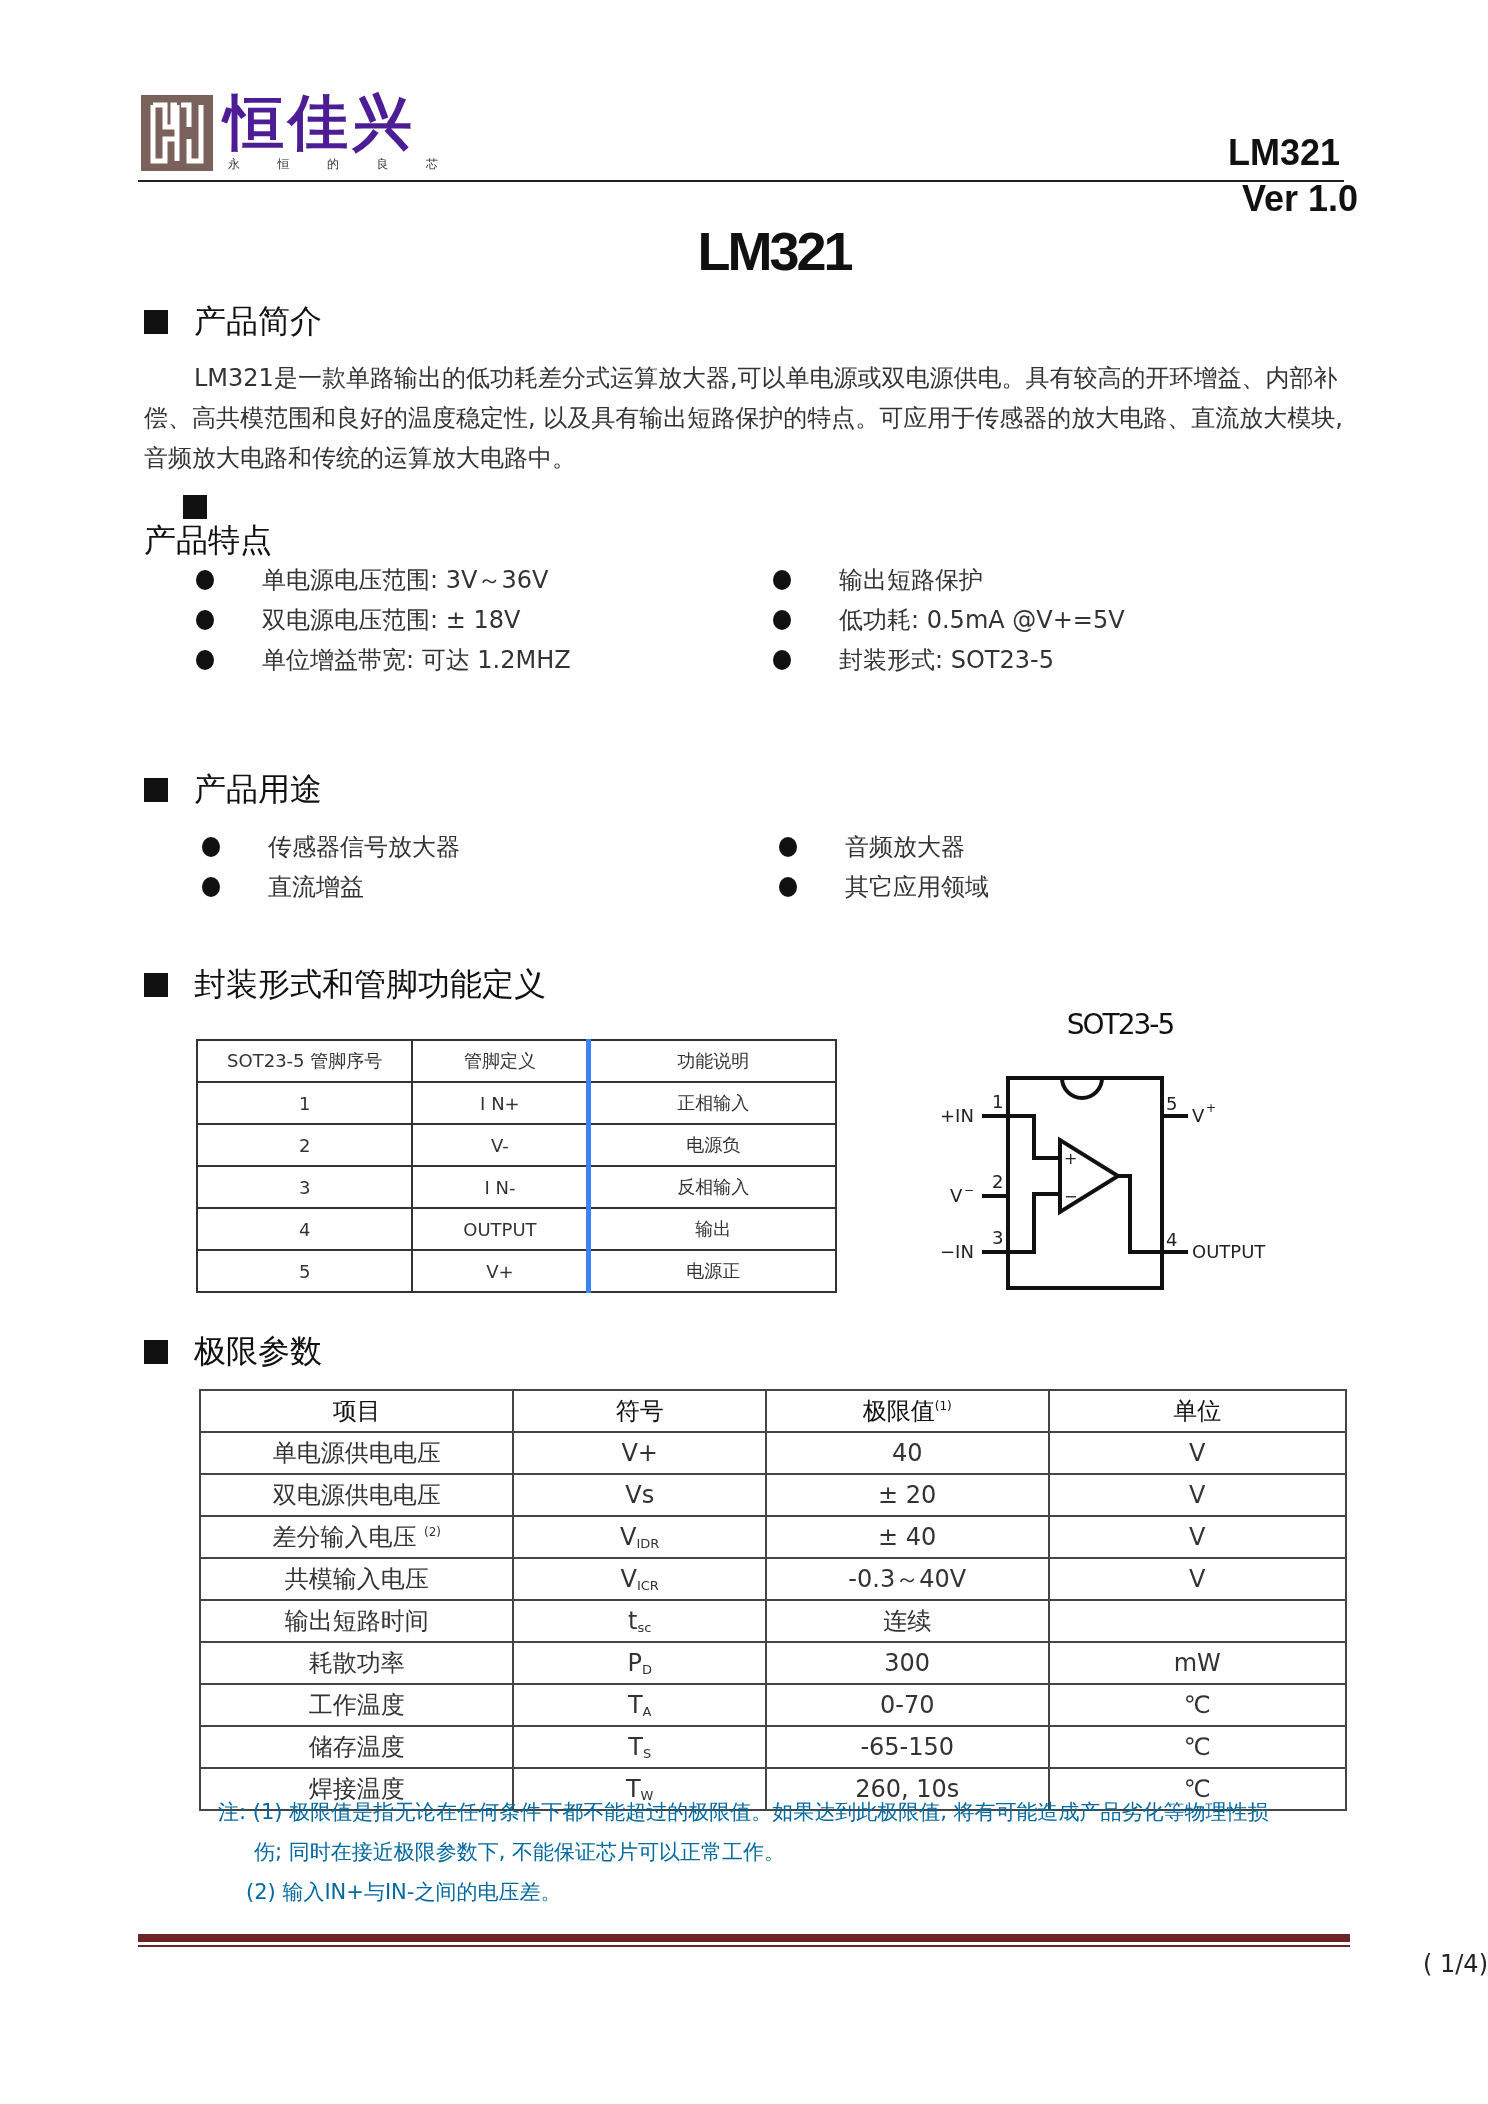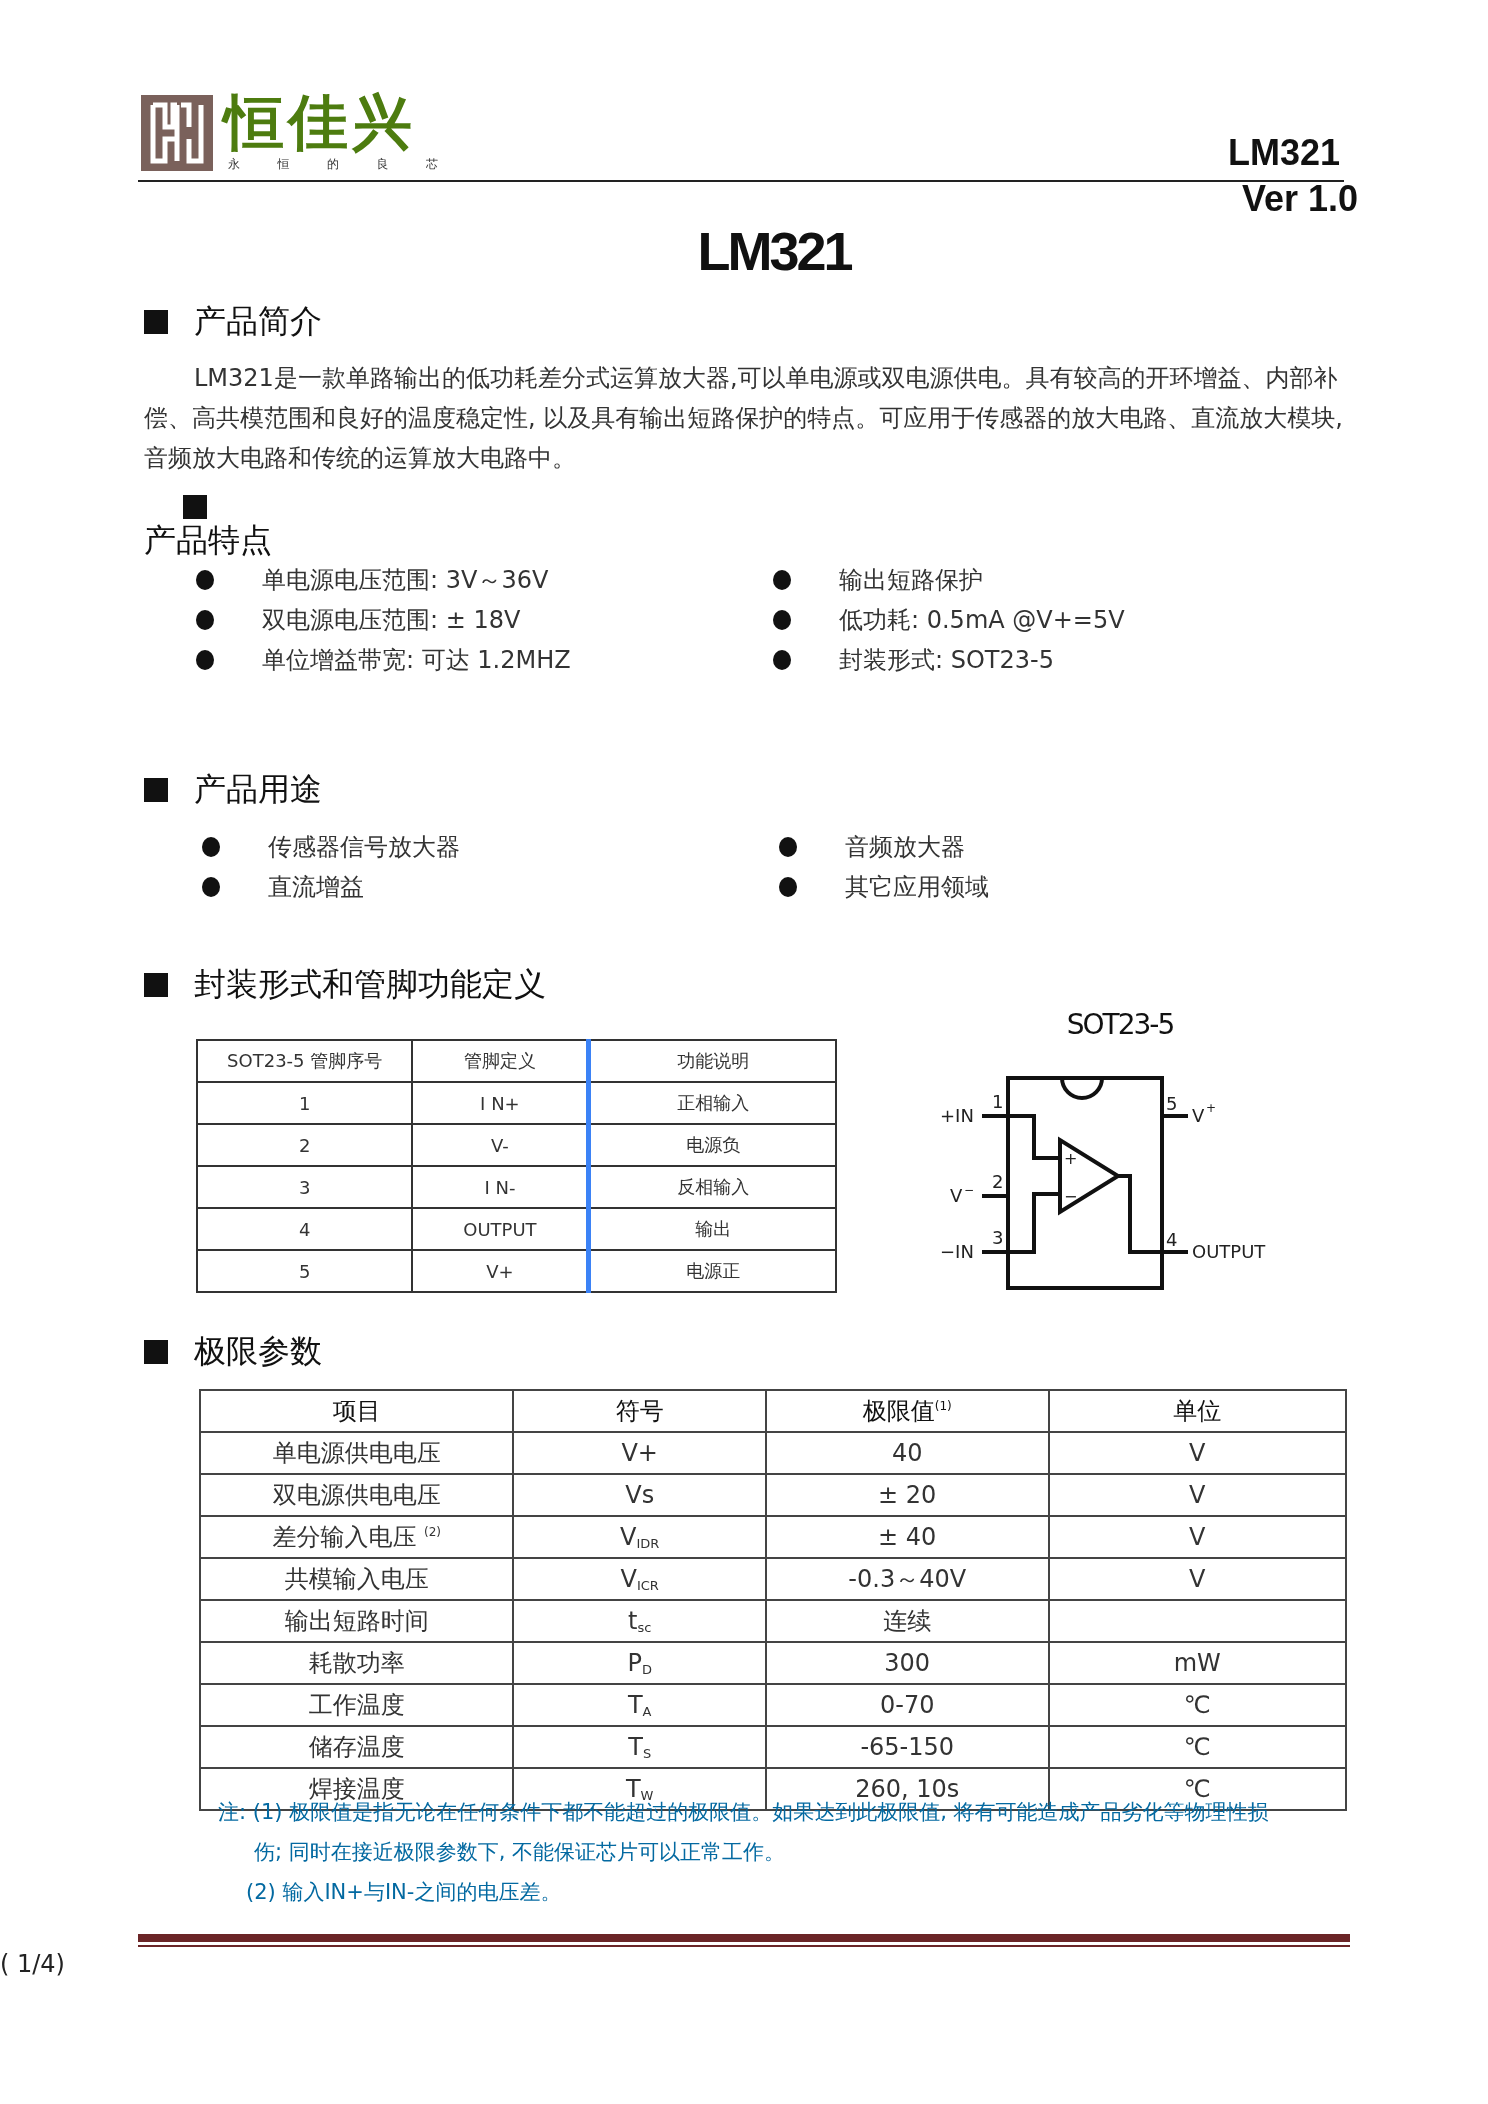--- a/index.html
+++ b/index.html
@@ -2,21 +2,21 @@
 <html><head>
 <meta charset="utf-8">
 <style>
   html, body { margin: 0; padding: 0; background: #ffffff; }
   body { width: 1488px; height: 2104px; position: relative; overflow: hidden;
          font-family: "DejaVu Sans", sans-serif; color: #222; }
   .abs { position: absolute; }
 
   
   .logo-box { left: 141px; top: 95px; width: 72px; height: 76px; background: #7a615b; }
-  .logo-cn { left: 224px; top: 86px; font-size: 60px; font-weight: bold; color: #4d7c0f; letter-spacing: 4px; line-height: 72px; }
+  .logo-cn { left: 224px; top: 86px; font-size: 60px; font-weight: bold; color: #4c1d95; letter-spacing: 4px; line-height: 72px; }
   .logo-slogan { left: 228px; top: 156px; width: 210px; display: flex; justify-content: space-between; font-size: 12px; color: #333; }
   .header-rule { left: 138px; top: 180px; width: 1206px; height: 2px; background: #222; }
   .doc-model { right: 148px; top: 132px; font-size: 36px; font-weight: bold; color: #111; font-family: "Liberation Sans", sans-serif; }
   .doc-ver { right: 130px; top: 178px; font-size: 36px; font-weight: bold; color: #111; font-family: "Liberation Sans", sans-serif; }
   .main-title { left: 0; width: 1548px; top: 220px; text-align: center; font-size: 54px; font-weight: bold; color: #111; letter-spacing: -3px; font-family: "Liberation Sans", sans-serif; }
 
   
   .sec { left: 144px; font-size: 32px; color: #111; display: flex; align-items: center; }
   .sec .sq { width: 24px; height: 24px; background: #111; margin-right: 26px; }
 
@@ -33,21 +33,21 @@
   .pin-table td.thin-left { border-left: 5px solid #3b82f6; }
 
   .lim-table td { border: 2px solid #444; text-align: center; font-size: 24px; color: #333; height: 38px; padding: 1px; }
   .lim-table tr.hd td { color: #111; }
   sub { font-size: 13px; vertical-align: -3px; }
   sup { font-size: 12px; }
 
   .notes { left: 218px; font-size: 21px; color: #0369a1; line-height: 40px; }
   .footer-bar1 { left: 138px; top: 1934px; width: 1212px; height: 8px; background: #6b2527; }
   .footer-bar2 { left: 138px; top: 1945px; width: 1212px; height: 2px; background: #6b2527; }
-  .page-num { left: 0; width: 1488px; top: 1950px; text-align: left; font-size: 24px; color: #222; }
+  .page-num { left: 0; width: 1488px; top: 1950px; text-align: right; font-size: 24px; color: #222; }
 </style>
 </head>
 <body>
 
 <div class="abs logo-box">
   <svg width="72" height="76" viewBox="0 0 72 76">
     <path d="M12 10 H24 V32 H32 V10 H36 M36 10 V66 M40 10 H48 V32 M48 44 V66 H60 V10" fill="none" stroke="#fff" stroke-width="5"></path>
     <path d="M12 10 V66 H24 V44 H36" fill="none" stroke="#fff" stroke-width="5"></path>
   </svg>
 </div>

